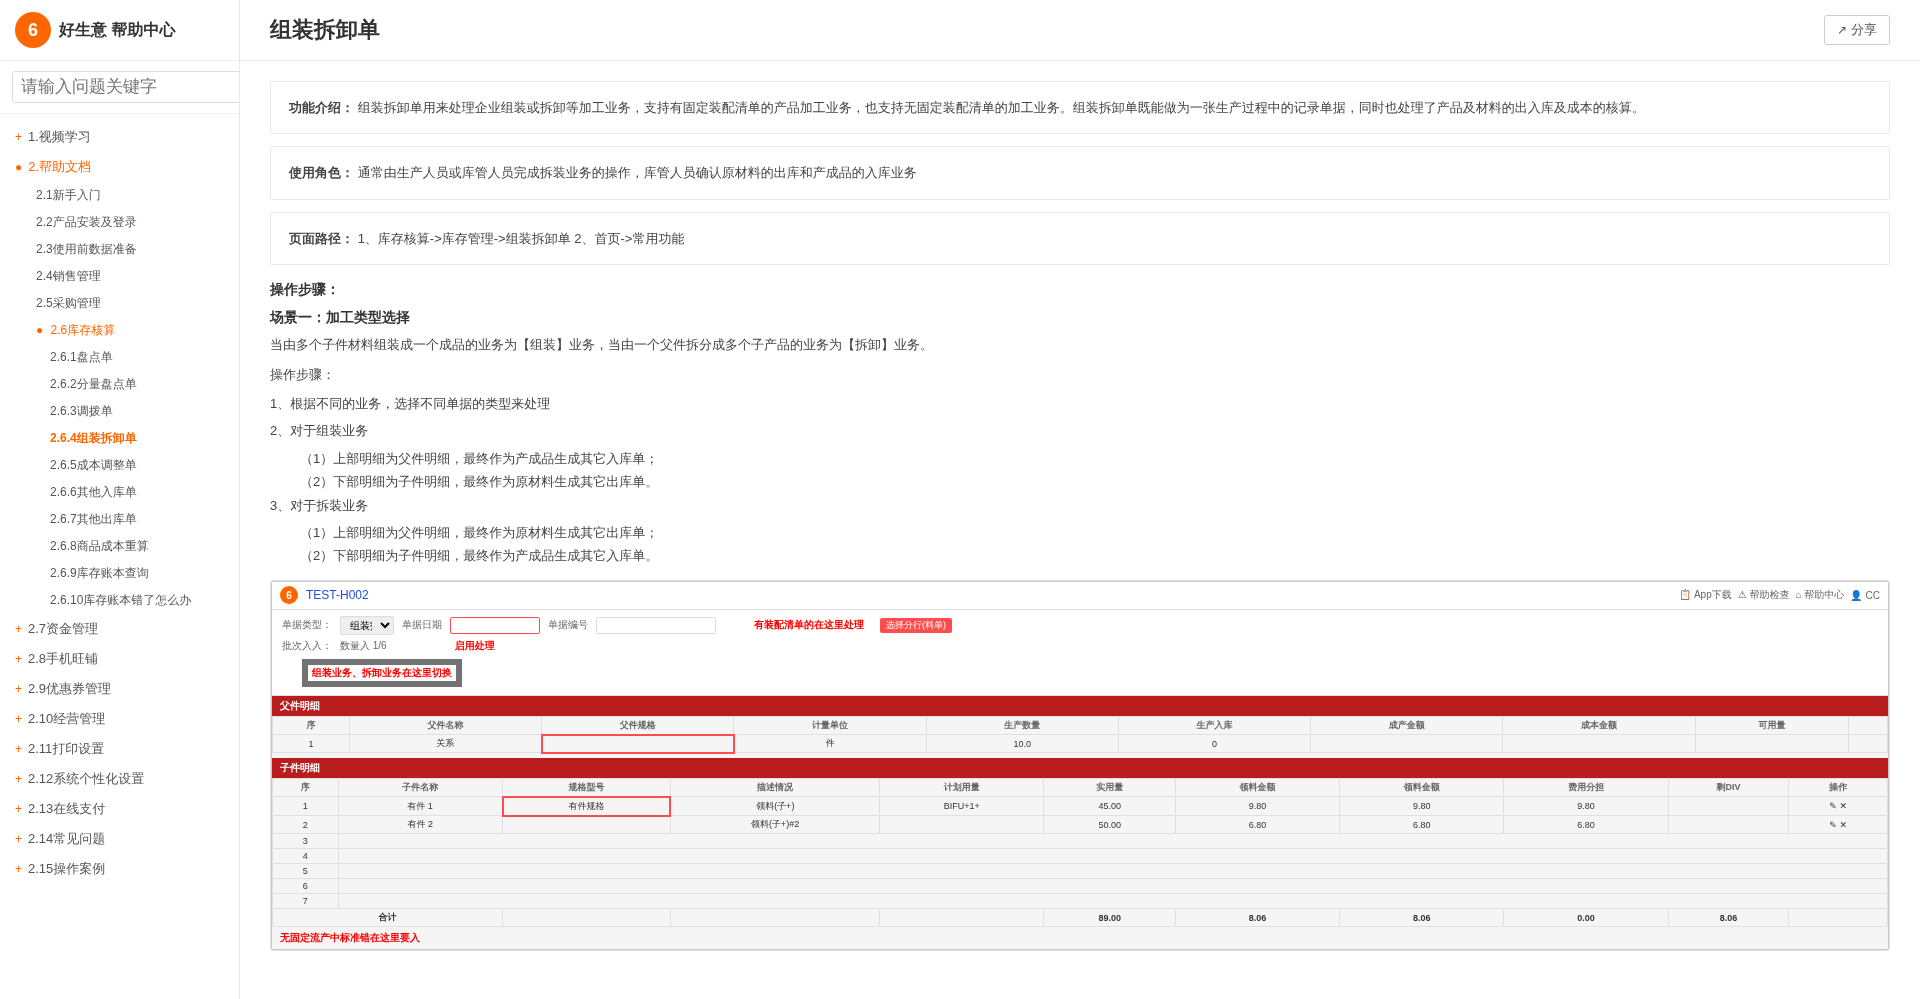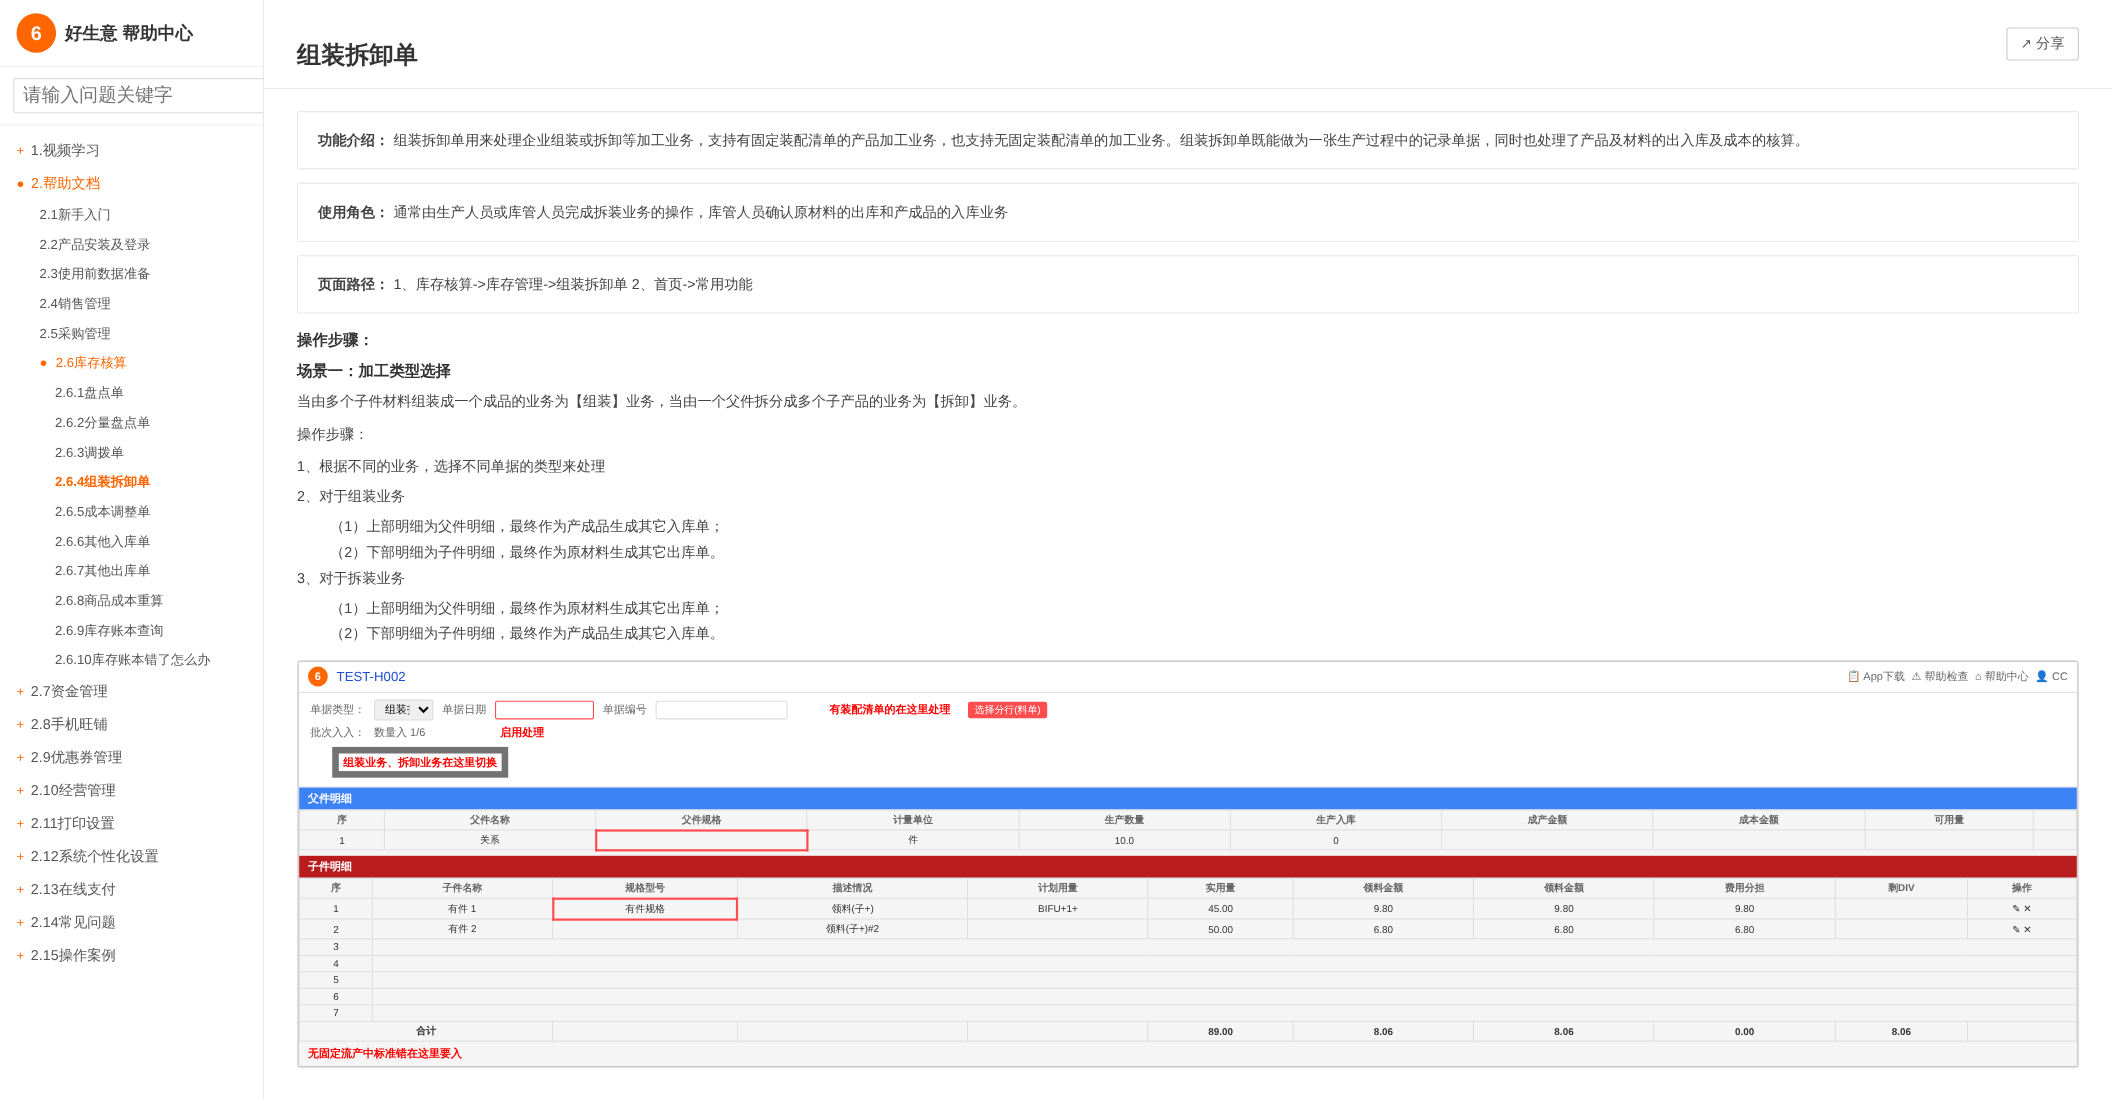--- a/index.html
+++ b/index.html
@@ -82,21 +82,21 @@
       flex-direction: column;
       overflow: hidden;
       background: #f5f5f5;
     }
     .main-header {
       background: #fff;
       padding: 15px 30px;
       border-bottom: 1px solid #e8e8e8;
       display: flex; align-items: center; justify-content: space-between;
     }
-    .page-title { font-size: 22px; font-weight: bold; color: #333; margin-top: 20px; }
+    .page-title { font-size: 22px; font-weight: bold; color: #333; }
     .share-btn {
       border: 1px solid #ccc; background: #fff; padding: 5px 12px;
       border-radius: 3px; cursor: pointer; font-size: 13px; color: #555;
       display: flex; align-items: center; gap: 4px;
     }
     
     .main-content {
       flex: 1;
       overflow-y: auto;
       padding: 20px 30px;
@@ -202,21 +202,21 @@
     .app-form-row {
       display: flex; align-items: center; gap: 8px; margin-bottom: 4px; flex-wrap: wrap;
     }
     .app-form-label { color: #666; font-size: 10px; }
     .app-form-input {
       border: 1px solid #ddd; padding: 2px 5px; font-size: 10px; width: 80px; border-radius: 2px;
     }
     .app-form-input.red-border { border-color: #ff4d4f; }
     
     .app-section-header {
-      background: #3b82f6;
+      background: #b91c1c;
       color: #fff;
       padding: 3px 8px;
       font-size: 10px;
       font-weight: bold;
     }
     .app-table {
       width: 100%;
       border-collapse: collapse;
       font-size: 9px;
     }

